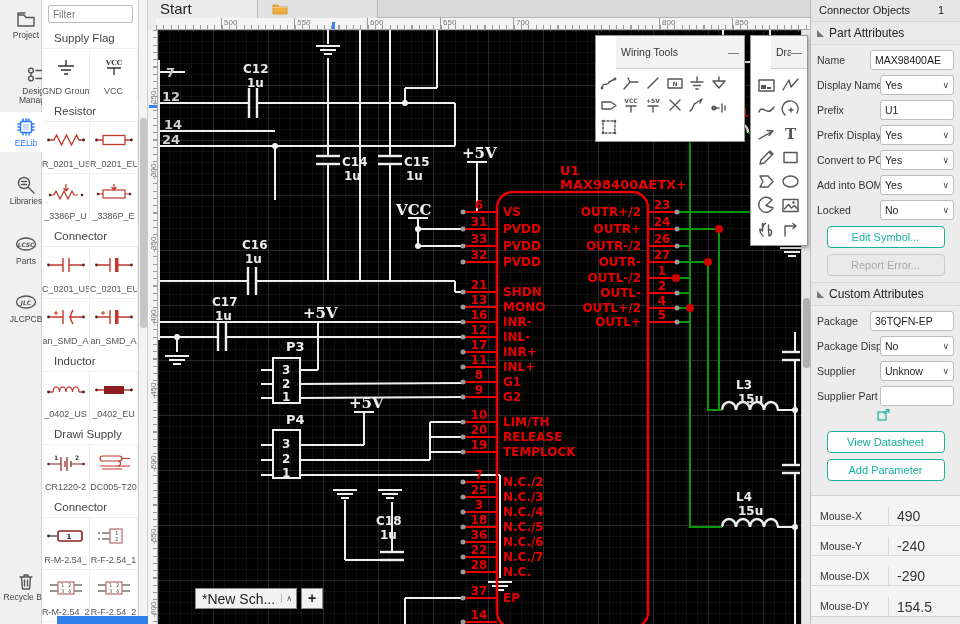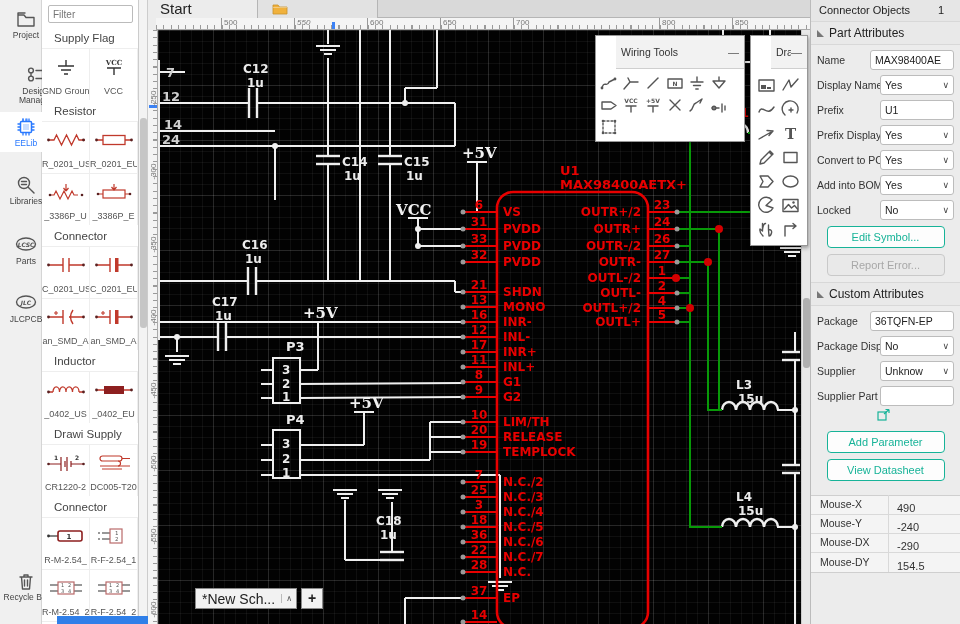--- a/index.html
+++ b/index.html
@@ -97,24 +97,24 @@
   .attr-input.sm{width:74px;}
   .attr-sel{width:74px;height:20px;border:1px solid #bcbcbc;border-radius:3px;background:#fff;font-size:10.5px;
     display:flex;align-items:center;padding:0 4px;cursor:pointer;color:#222;}
   .attr-sel .sv{flex:1;white-space:nowrap;overflow:hidden;}
   .attr-sel .car{font-size:9px;color:#444;}
   .btn{display:block;margin:6px auto;width:118px;height:22px;border-radius:4px;font-size:11px;text-align:center;line-height:20px;cursor:pointer;}
   .btn-teal{border:1px solid #17b398;color:#17b398;background:#fdfdfd;}
   .btn-dis{border:1px solid #c9c9c9;color:#a8a8a8;background:#e9e9e9;}
   #mfr-link{margin:-2px 0 2px 66px;width:14px;height:12px;cursor:pointer;}
   #mouse-table{margin:14px 0 0;border-top:1px solid #cfcfcf;border-bottom:1px solid #cfcfcf;background:#f4f4f4;}
-  .mt-row{display:flex;border-bottom:1px solid #d9d9d9;height:19px;align-items:flex-end;}
+  .mt-row{display:flex;border-bottom:1px solid #d9d9d9;height:19px;align-items:center;margin-top:11px;}
   .mt-row:last-child{border-bottom:none;}
   .mt-lab{width:78px;padding-left:9px;font-size:10.5px;color:#333;border-right:1px solid #d9d9d9;height:19px;line-height:19px;}
-  .mt-val{flex:1;padding-left:8px;font-size:11px;color:#333;}
+  .mt-val{flex:1;padding-left:8px;font-size:14px;color:#333;}
 </style>
 </head>
 <body>
 
 <div id="app">
 
   <div id="left-toolbar">
       <div class="lt-item" style="top: 4px; padding-top: 4px; padding-bottom: 4px;">
         <svg width="22" height="22" viewBox="0 0 22 22" class="ic">
           <path class="pik" d="M3,7 h6 l2,2.5 h8 v8.5 h-16 z M3,7 v-2 h7"></path>
@@ -987,22 +987,22 @@
         </div>
         <div class="attr-row">
           <span class="lab">Supplier Part</span>
           <input class="attr-input sm" style="">
         </div>
       </div>
     <svg id="mfr-link" viewBox="0 0 14 12">
       <rect x="1" y="3" width="8" height="8" fill="none" stroke="#17b398" stroke-width="1.2"></rect>
       <path d="M7,5 L12,0.5 M12,0.5 h-3.5 M12,0.5 v3.5" stroke="#17b398" stroke-width="1.2" fill="none"></path>
     </svg>
+    <div class="btn btn-teal">View Datasheet</div>
     <div class="btn btn-teal">Add Parameter</div>
-    <div class="btn btn-teal">View Datasheet</div>
     <div id="mouse-table">
         <div class="mt-row">
           <div class="mt-lab">Mouse-X</div>
           <div class="mt-val">490</div>
         </div>
         <div class="mt-row">
           <div class="mt-lab">Mouse-Y</div>
           <div class="mt-val">-240</div>
         </div>
         <div class="mt-row">

